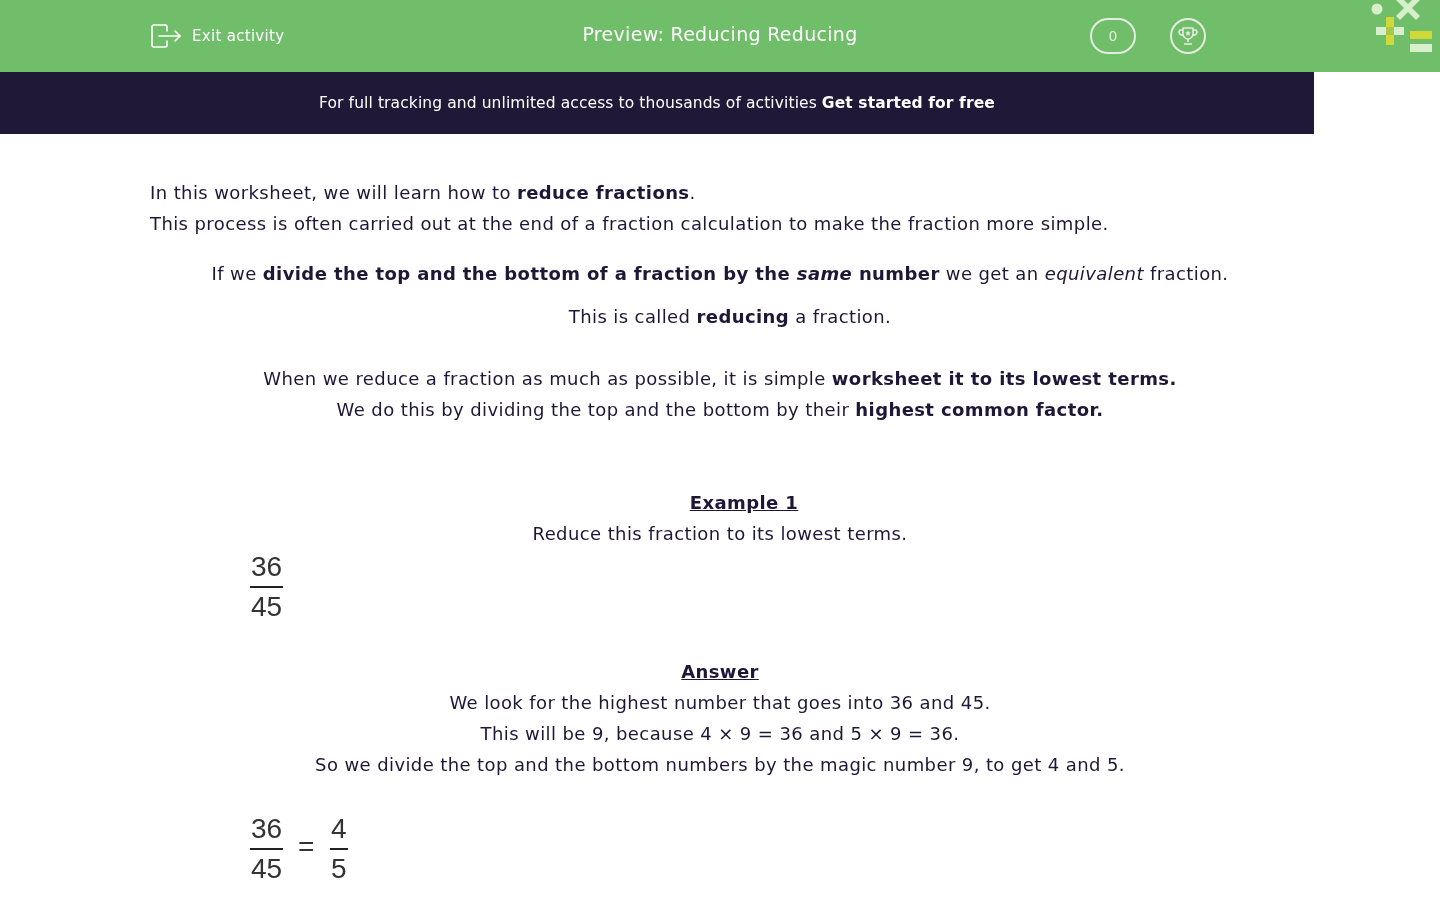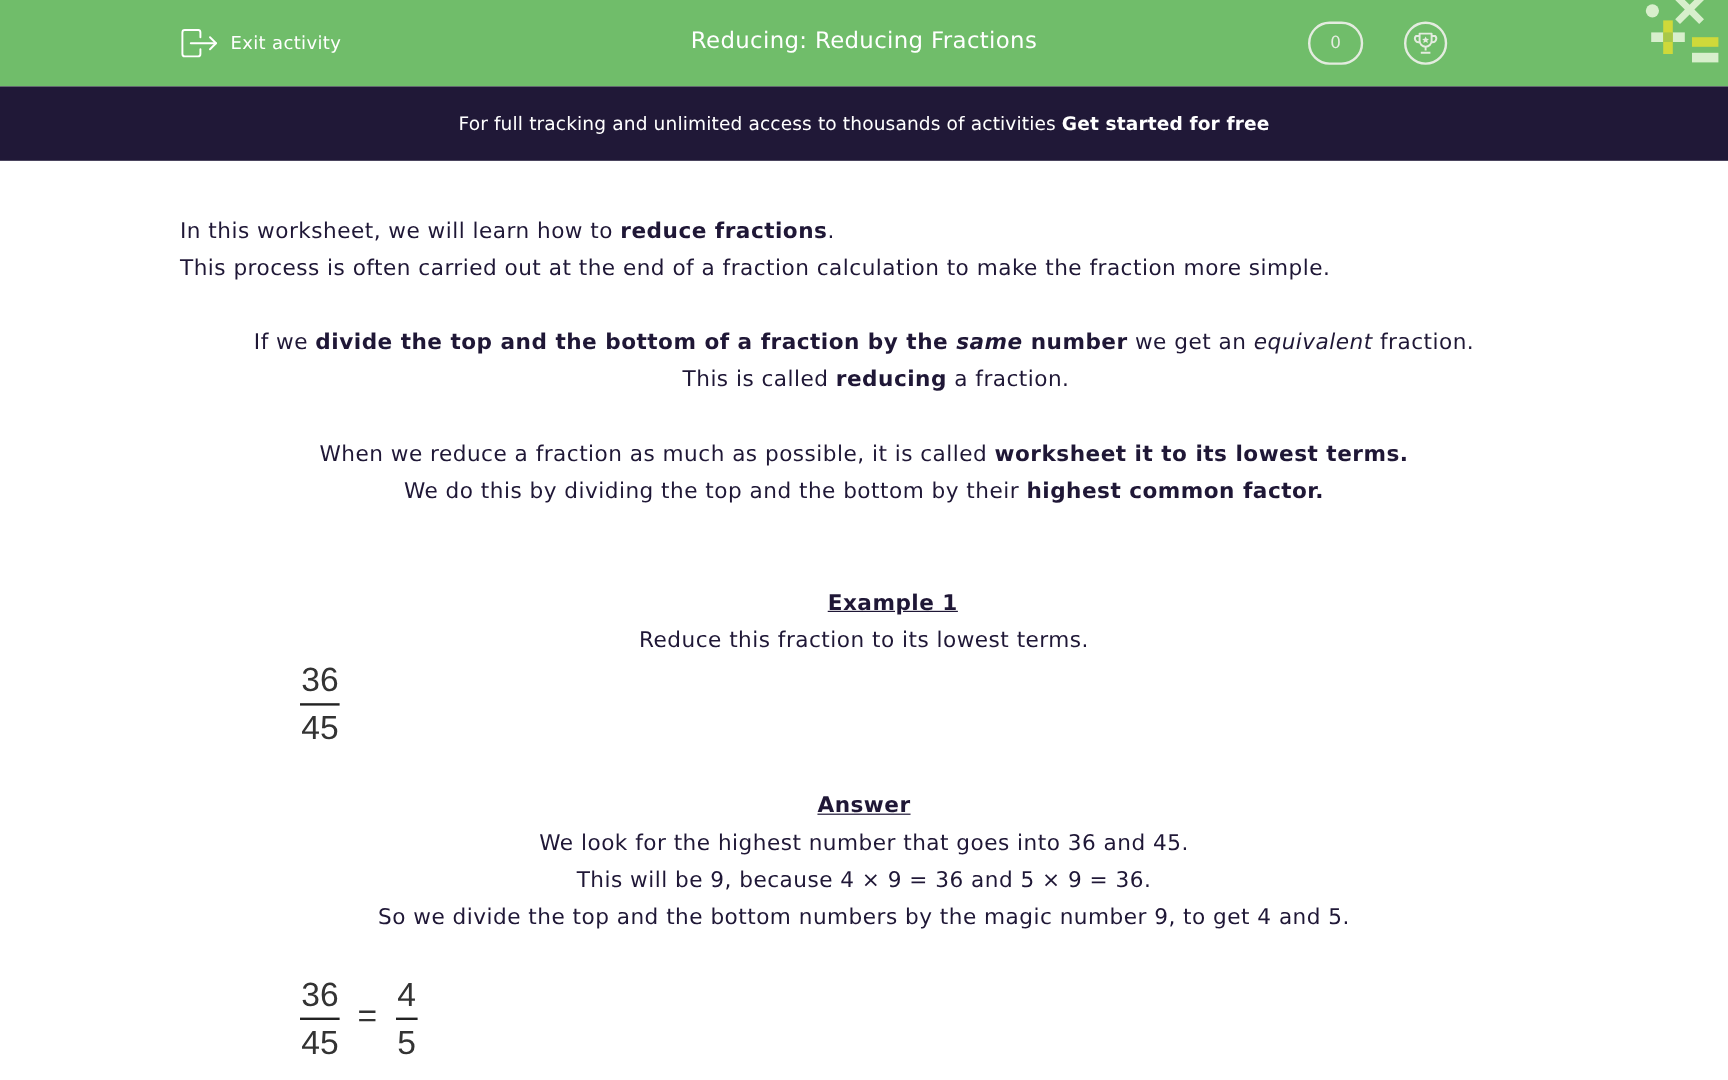--- a/index.html
+++ b/index.html
@@ -27,21 +27,21 @@
     color: #e4ece0; font-size: 14px; display: flex; align-items: center; justify-content: center;
   }
   .trophy-btn {
     position: absolute; left: 1170px; top: 18px; width: 36px; height: 36px;
     border: 2px solid #e4ece0; border-radius: 50%;
     display: flex; align-items: center; justify-content: center; cursor: pointer;
   }
   .logo-deco { position: absolute; left: 1368px; top: 0; width: 72px; height: 56px; }
 
   .promo-bar {
-    position: absolute; left: 0; top: 72px; width: 1440px; height: 62px;
+    position: absolute; left: 0; top: 72px; width: 1314px; height: 62px;
     background: #201837; color: #ffffff; font-size: 15.5px;
     display: flex; align-items: center; justify-content: center; letter-spacing: 0.1px;
   }
   .promo-bar .cta { font-weight: bold; margin-left: 5px; cursor: pointer; }
 
   .content { position: absolute; left: 0; top: 134px; width: 1440px; }
   .p { font-size: 18px; letter-spacing: 0.4px; line-height: 31px; white-space: nowrap; }
   .left { position: absolute; left: 150px; }
   .center { position: absolute; left: 0; width: 1440px; text-align: center; }
   b { font-weight: bold; }
@@ -64,21 +64,21 @@
 <div class="topbar">
   <div class="exit-btn">
     <svg viewBox="0 0 32 28" fill="none" stroke="#ffffff" stroke-width="1.6" stroke-linecap="round" stroke-linejoin="round">
       <path d="M15 3 H4 a2 2 0 0 0 -2 2 V23 a2 2 0 0 0 2 2 H15 a2 2 0 0 0 2 -2 V19"></path>
       <path d="M17 9 V5 a2 2 0 0 0 -2 -2"></path>
       <path d="M9 14 H30"></path>
       <path d="M25 9 L30 14 L25 19"></path>
     </svg>
     <span>Exit activity</span>
   </div>
-  <div class="page-title">Reducing: Reducing Fractions</div>
+  <div class="page-title">Preview: Reducing Reducing</div>
   <div class="score-pill">0</div>
   <div class="trophy-btn">
     <svg width="22" height="22" viewBox="0 0 22 22" fill="none" stroke="#e4ece0" stroke-width="1.6" stroke-linejoin="round">
       <path d="M6 3 H16 V9 a5 5 0 0 1 -10 0 Z"></path>
       <path d="M6 5 H3 a3 3 0 0 0 3 5"></path>
       <path d="M16 5 H19 a3 3 0 0 1 -3 5"></path>
       <path d="M11 14 V17"></path>
       <path d="M7 19 H15"></path>
       <path d="M11 5.5 l0.9 1.8 2 .2 -1.5 1.3 .5 2 -1.9 -1 -1.9 1 .5 -2 -1.5 -1.3 2 -.2 Z" fill="#e4ece0" stroke="none"></path>
     </svg>
@@ -98,29 +98,29 @@
   <span>For full tracking and unlimited access to thousands of activities</span>
   <span class="cta">Get started for free</span>
 </div>
 
 <div class="content">
   <div class="p left" style="top:43px;">
     <span>In this worksheet, we will learn how to </span><b>reduce fractions</b><span>.</span>
   </div>
   <div class="p left" style="top:74px;">This process is often carried out at the end of a fraction calculation to make the fraction more simple.</div>
 
-  <div class="p center" style="top:136px;text-align:center;">
+  <div class="p center" style="top:124px;text-align:center;">
     <span>If we </span><b>divide the top and the bottom of a fraction by the </b><b><i>same</i></b><b> number</b><span> we get an </span><i>equivalent</i><span> fraction.</span>
   </div>
   <div class="p center" style="top:167px;padding-left:20px;">
     <span>This is called </span><b>reducing</b><span> a fraction.</span>
   </div>
 
   <div class="p center" style="top:229px;">
-    <span>When we reduce a fraction as much as possible, it is called </span><b>worksheet it to its lowest terms.</b>
+    <span>When we reduce a fraction as much as possible, it is simple </span><b>worksheet it to its lowest terms.</b>
   </div>
   <div class="p center" style="top:260px;">
     <span>We do this by dividing the top and the bottom by their </span><b>highest common factor.</b>
   </div>
 
   <div class="p center heading" style="top:353px;margin-left:24px;">Example 1</div>
   <div class="p center" style="top:384px;">Reduce this fraction to its lowest terms.</div>
 
   <div class="frac" style="left:250px; top:415px;">
     <span class="num">36</span>

